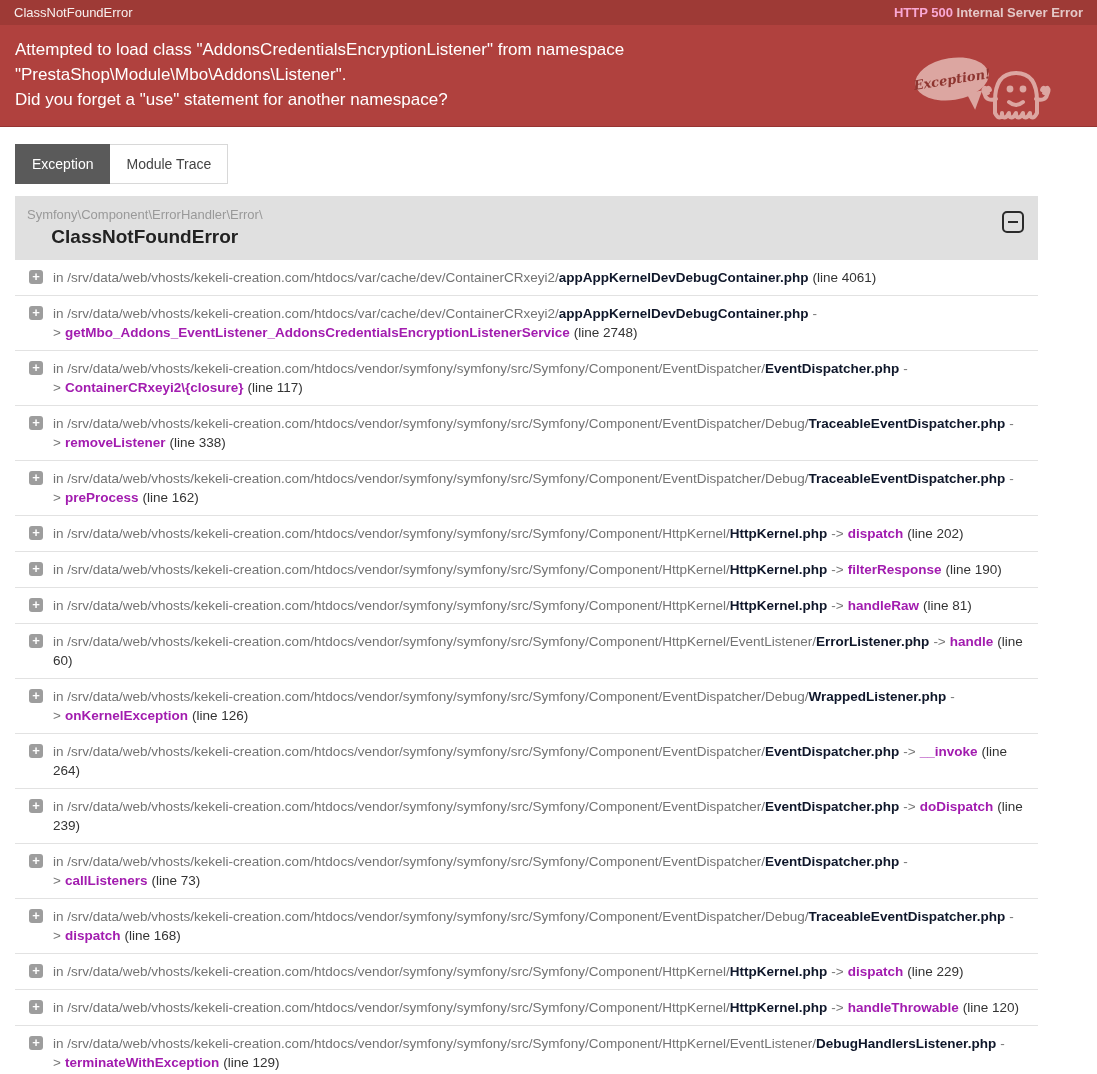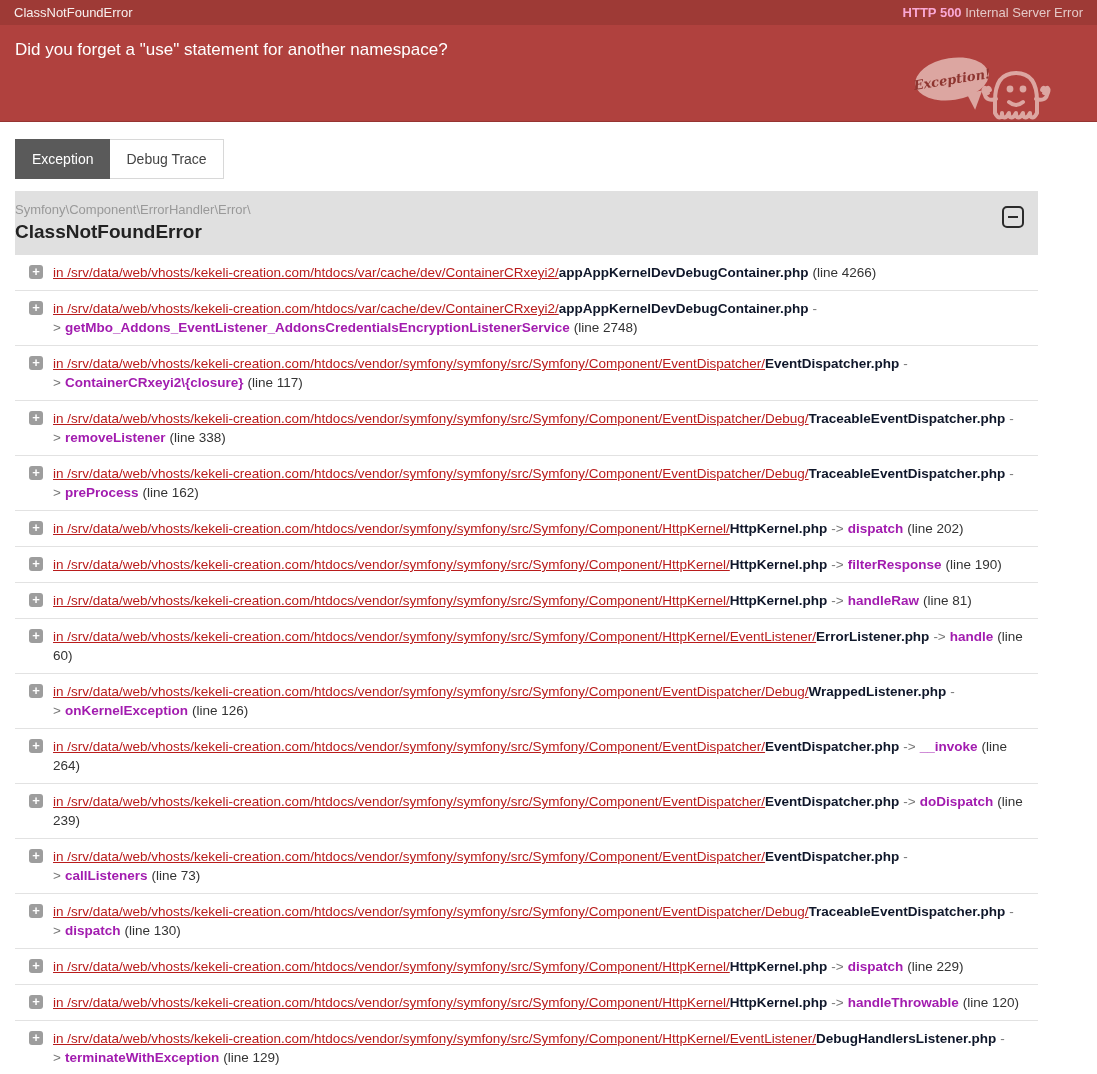--- a/index.html
+++ b/index.html
@@ -6,21 +6,21 @@
   html,body { margin:0; padding:0; background:#fff; font-family:"Liberation Sans", sans-serif; }
   body { width:1097px; min-height:1074px; }
 
   
   .topbar {
     background:#9e3a36; color:rgba(255,255,255,0.92);
     height:25px; display:flex; align-items:center; justify-content:space-between;
     padding:0 14px; font-size:13px;
   }
   .topbar .status strong { color:#f9a8d4; font-weight:bold; }
-  .topbar .status .muted { color:rgba(255,255,255,0.72); font-weight:normal; }
+  .topbar .status .muted { color:rgba(255,255,255,0.72); font-weight:bold; }
 
   
   .banner {
     background:#b0413e; color:#fff; position:relative;
     padding:12px 180px 14px 15px; min-height:97px;
     border-bottom:1px solid #963432;
   }
   .banner p { margin:0; font-size:17px; line-height:25px; max-width:700px; }
   .ghost-wrap { position:absolute; right:40px; top:30px; width:145px; height:72px; }
 
@@ -29,22 +29,22 @@
   .tab {
     font-size:14px; padding:10px 16px; cursor:pointer; line-height:18px;
     border:1px solid #d8d8d8; background:#fff; color:#444;
   }
   .tab + .tab { border-left:none; }
   .tab.active { background:#5a5a5a; color:#fff; border-color:#5a5a5a; }
 
   
   .panel { margin:0 59px 0 15px; }
   .panel-header {
-    background:#e0e0e0; padding:10px 14px 12px 0;
-    display:flex; justify-content:space-between; align-items:flex-start;
+    background:#e0e0e0; padding:10px 14px 12px 12px;
+    display:flex; justify-content:space-between; align-items:flex-start;text-align:center;
   }
   .panel-header .ns { color:#999; font-size:13px; display:block; line-height:17px; }
   .panel-header h3 { margin:2px 0 0 0; font-size:19px; color:#222; line-height:23px; }
   .collapse-btn {
     width:22px; height:22px; margin-top:5px; cursor:pointer; background:transparent;
     border:2px solid #2b2b2b; border-radius:5px; position:relative; padding:0; flex:0 0 22px;
   }
   .collapse-btn .minus-bar {
     position:absolute; left:4px; right:4px; top:8px; height:2px; background:#2b2b2b; display:block;
   }
@@ -56,38 +56,39 @@
     padding:8px 14px; border-bottom:1px solid #e2e2e2; background:#fff;
     font-size:13.5px; line-height:19px; color:#333;
   }
   .plus {
     flex:0 0 14px; width:14px; height:14px; margin-top:2px; cursor:pointer;
     background:#9d9d9d; border-radius:3px; color:#fff;
     font-size:13px; line-height:14px; text-align:center; font-weight:bold;
     user-select:none;
   }
   .trace-text { flex:1 1 auto; word-break:break-word; }
-  .t-prefix { color:#b91c1c;text-decoration:underline; }
+  .t-prefix { color:#737373; }
   .t-file { color:#0f172a; font-weight:bold; }
   .t-arrow { color:#777; margin:0 4px; }
   .t-method { color:#a21caf; font-weight:bold; }
   .t-line { color:#333; margin-left:4px; }
 </style>
 </head>
 <body>
 
 <div class="topbar">
   <span>ClassNotFoundError</span>
   <span class="status">
     <strong>HTTP 500</strong>
     <span class="muted">Internal Server Error</span>
   </span>
 </div>
 
 <div class="banner">
+  <p>Attempted to load class "AddonsCredentialsEncryptionListener" from namespace "PrestaShop\Module\Mbo\Addons\Listener".</p>
   <p>Did you forget a "use" statement for another namespace?</p>
 
   <div class="ghost-wrap">
     <svg width="145" height="72" viewBox="0 0 145 72">
 
       <g transform="rotate(-9 40 24)">
         <ellipse cx="40" cy="24" rx="37" ry="21" fill="#dca6a1"></ellipse>
         <path d="M 52 40 L 58 58 L 68 40 Z" fill="#dca6a1"></path>
         <text x="40" y="29" text-anchor="middle" font-size="13" font-style="italic" font-weight="bold" font-family="DejaVu Serif, serif" fill="#8e3530">Exception!</text>
       </g>
@@ -106,39 +107,39 @@
       </g>
 
       <circle cx="98" cy="34" r="3.4" fill="#dca6a1"></circle>
       <circle cx="111" cy="34" r="3.4" fill="#dca6a1"></circle>
     </svg>
   </div>
 </div>
 
 <div class="tabs">
   <div class="tab active">Exception</div>
-  <div class="tab">Debug Trace</div>
+  <div class="tab">Module Trace</div>
 </div>
 
 <section class="panel">
   <div class="panel-header">
     <div>
       <span class="ns">Symfony\Component\ErrorHandler\Error\</span>
       <h3>ClassNotFoundError</h3>
     </div>
     <button class="collapse-btn">
       <span class="minus-bar"></span>
     </button>
   </div>
 
   <div class="trace-list">
       <div class="trace-row">
     <span class="plus">+</span>
     <div class="trace-text">
-      <span class="t-prefix">in /srv/data/web/vhosts/kekeli-creation.com/htdocs/var/cache/dev/ContainerCRxeyi2/</span><span class="t-file">appAppKernelDevDebugContainer.php</span><span class="t-line">(line 4266)</span>
+      <span class="t-prefix">in /srv/data/web/vhosts/kekeli-creation.com/htdocs/var/cache/dev/ContainerCRxeyi2/</span><span class="t-file">appAppKernelDevDebugContainer.php</span><span class="t-line">(line 4061)</span>
     </div>
   </div>
       <div class="trace-row">
     <span class="plus">+</span>
     <div class="trace-text">
       <span class="t-prefix">in /srv/data/web/vhosts/kekeli-creation.com/htdocs/var/cache/dev/ContainerCRxeyi2/</span><span class="t-file">appAppKernelDevDebugContainer.php</span><span class="t-arrow">-&gt;</span><span class="t-method">getMbo_Addons_EventListener_AddonsCredentialsEncryptionListenerService</span><span class="t-line">(line 2748)</span>
     </div>
   </div>
       <div class="trace-row">
     <span class="plus">+</span>
@@ -202,21 +203,21 @@
   </div>
       <div class="trace-row">
     <span class="plus">+</span>
     <div class="trace-text">
       <span class="t-prefix">in /srv/data/web/vhosts/kekeli-creation.com/htdocs/vendor/symfony/symfony/src/Symfony/Component/EventDispatcher/</span><span class="t-file">EventDispatcher.php</span><span class="t-arrow">-&gt;</span><span class="t-method">callListeners</span><span class="t-line">(line 73)</span>
     </div>
   </div>
       <div class="trace-row">
     <span class="plus">+</span>
     <div class="trace-text">
-      <span class="t-prefix">in /srv/data/web/vhosts/kekeli-creation.com/htdocs/vendor/symfony/symfony/src/Symfony/Component/EventDispatcher/Debug/</span><span class="t-file">TraceableEventDispatcher.php</span><span class="t-arrow">-&gt;</span><span class="t-method">dispatch</span><span class="t-line">(line 130)</span>
+      <span class="t-prefix">in /srv/data/web/vhosts/kekeli-creation.com/htdocs/vendor/symfony/symfony/src/Symfony/Component/EventDispatcher/Debug/</span><span class="t-file">TraceableEventDispatcher.php</span><span class="t-arrow">-&gt;</span><span class="t-method">dispatch</span><span class="t-line">(line 168)</span>
     </div>
   </div>
       <div class="trace-row">
     <span class="plus">+</span>
     <div class="trace-text">
       <span class="t-prefix">in /srv/data/web/vhosts/kekeli-creation.com/htdocs/vendor/symfony/symfony/src/Symfony/Component/HttpKernel/</span><span class="t-file">HttpKernel.php</span><span class="t-arrow">-&gt;</span><span class="t-method">dispatch</span><span class="t-line">(line 229)</span>
     </div>
   </div>
       <div class="trace-row">
     <span class="plus">+</span>

